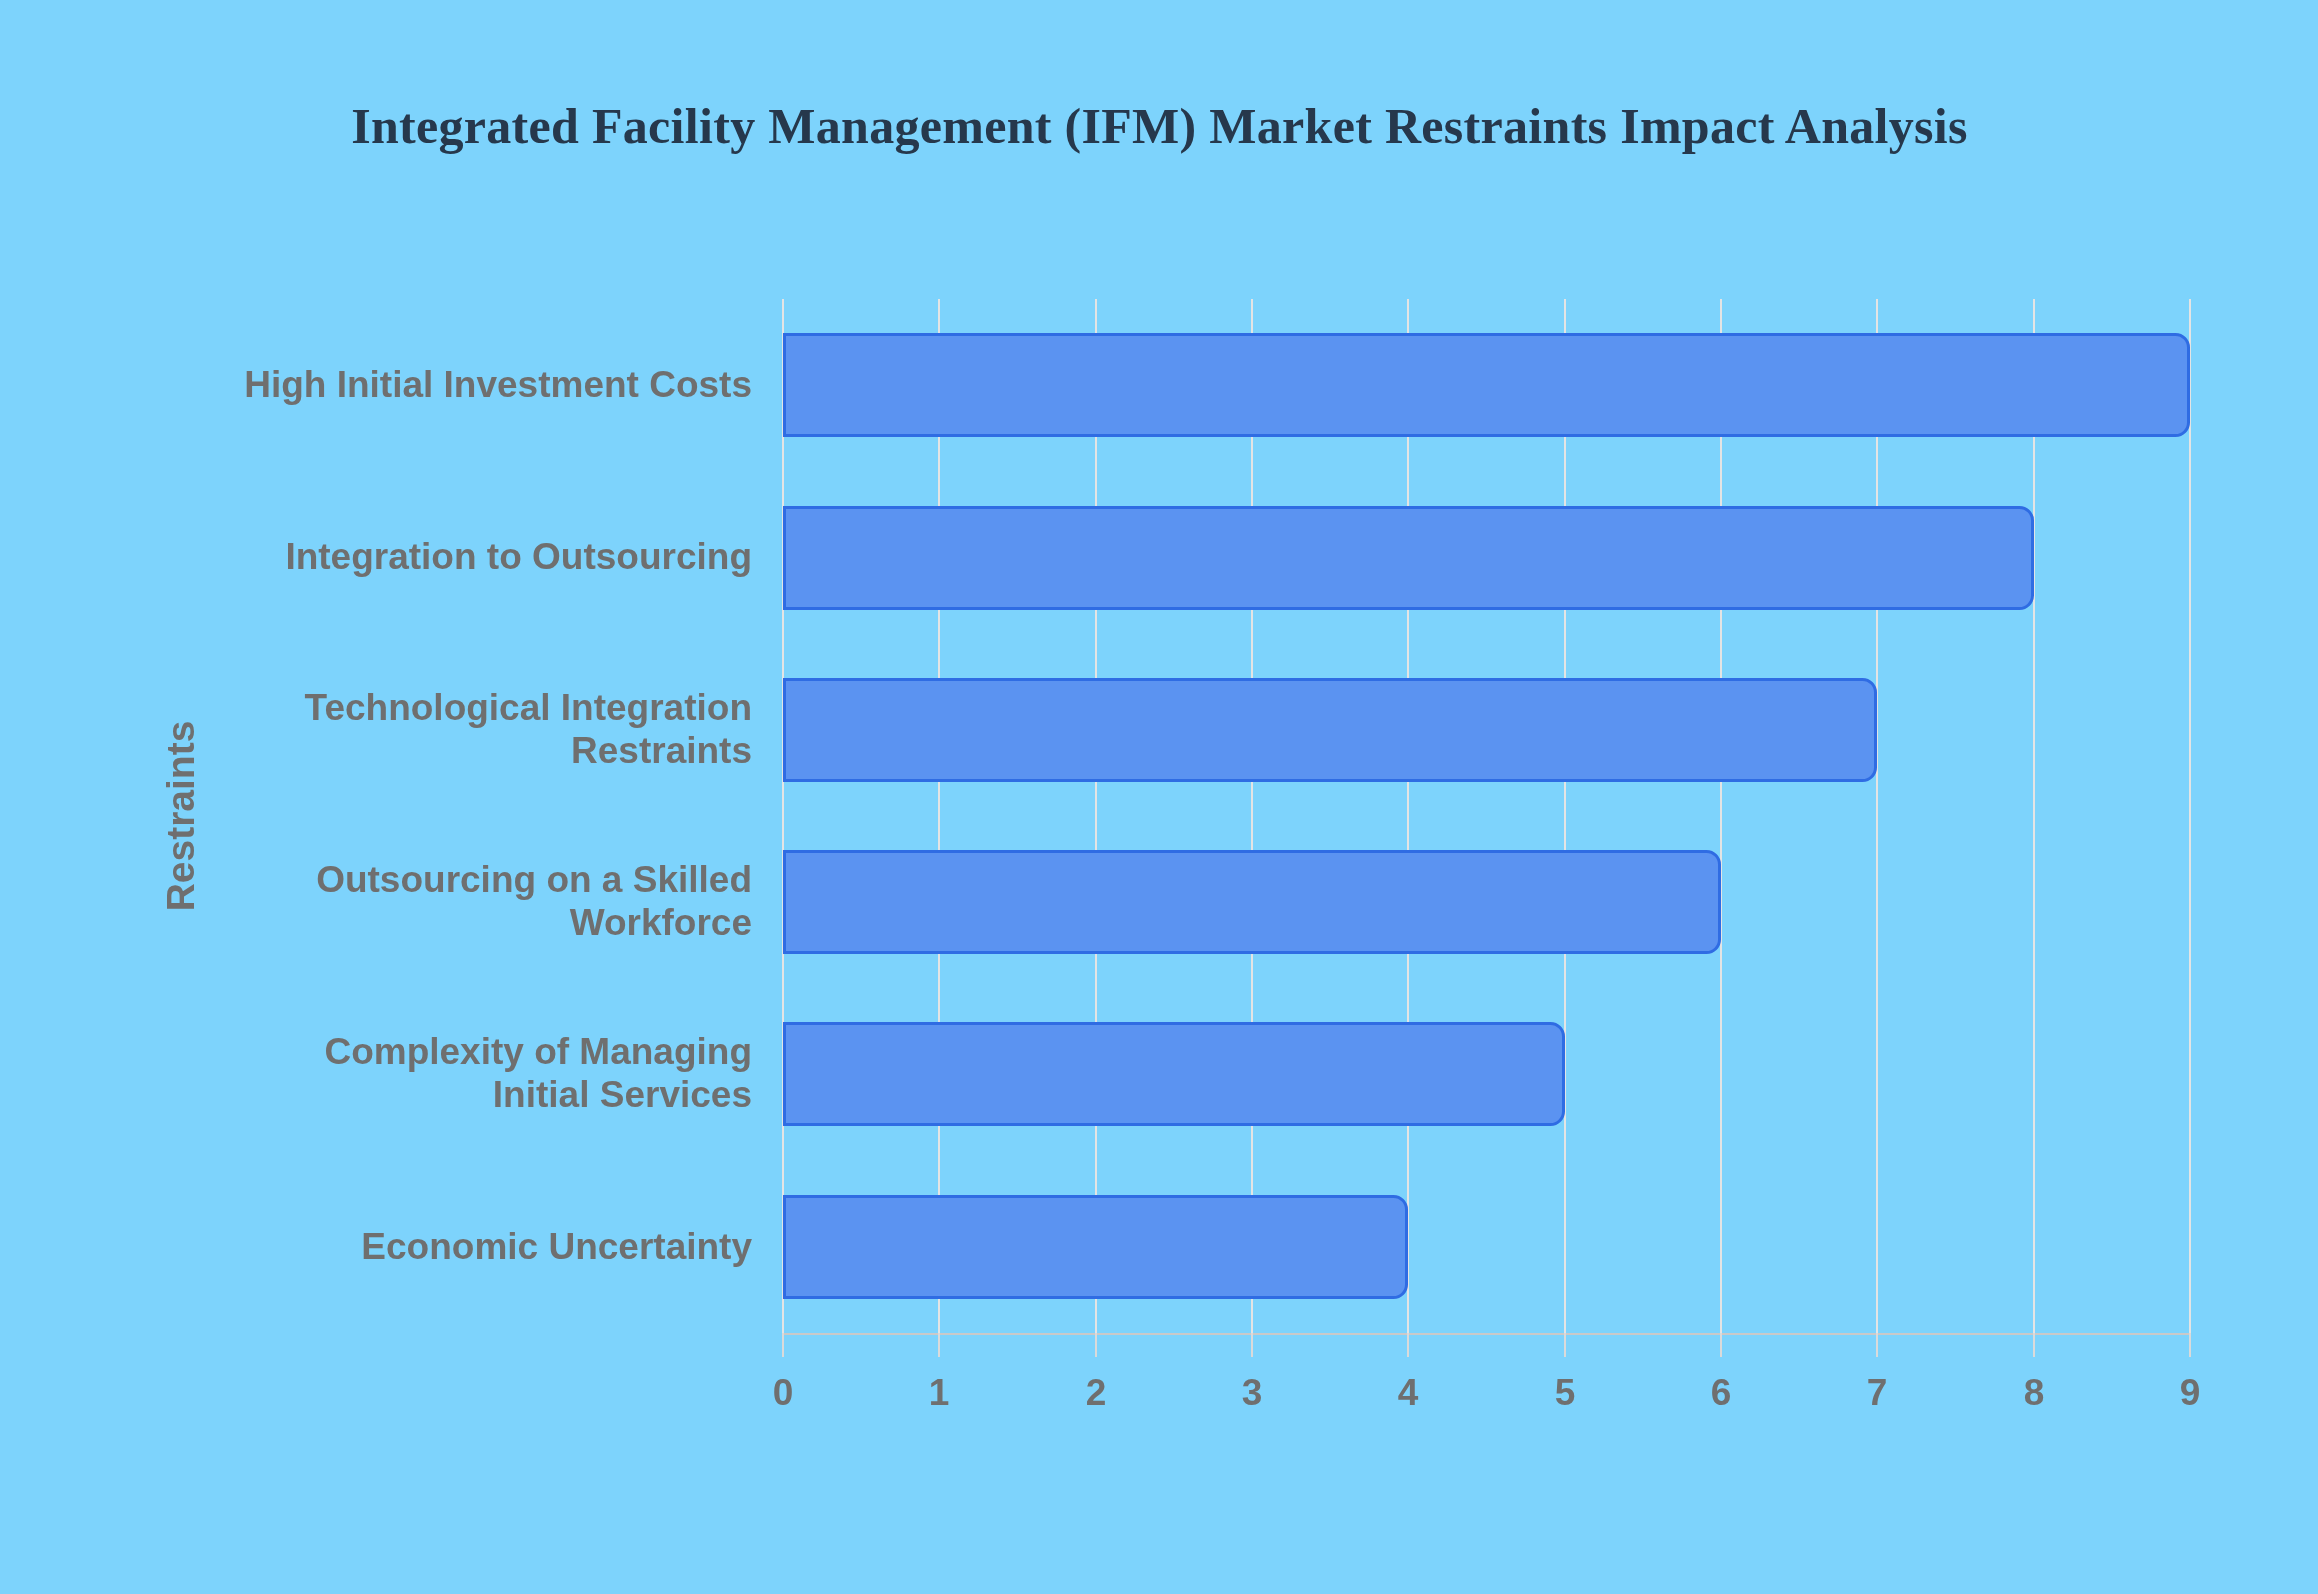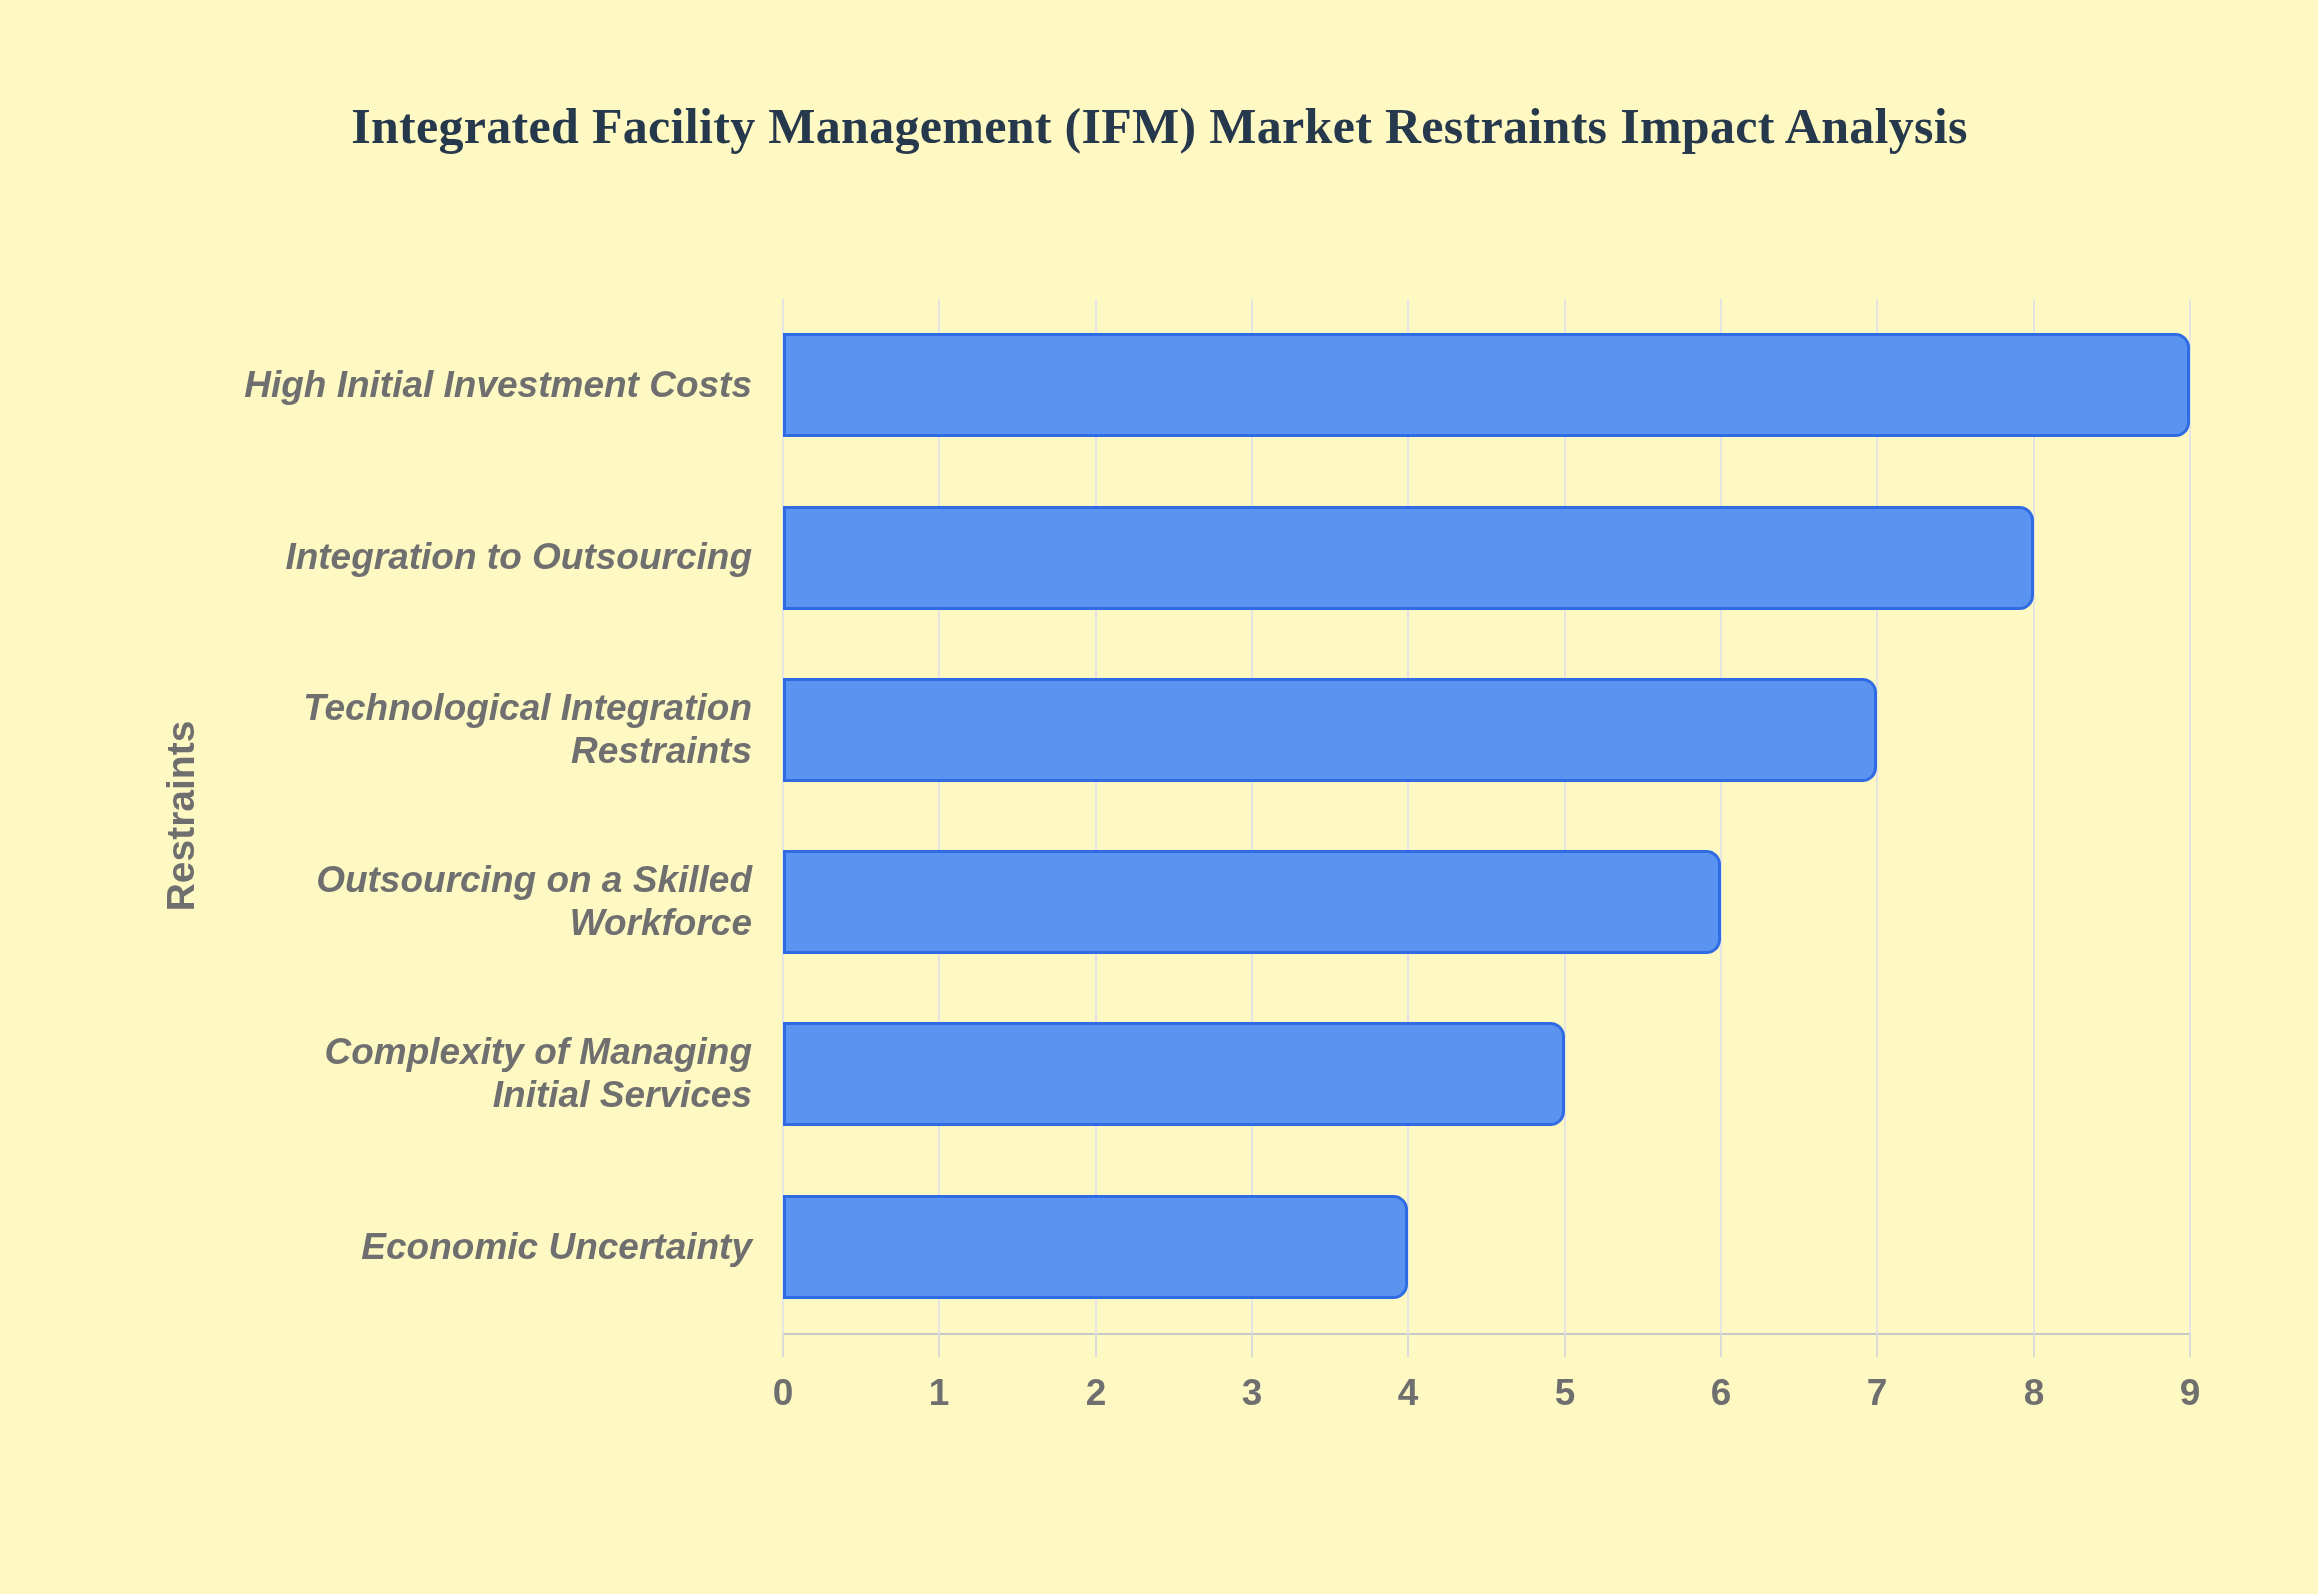--- a/index.html
+++ b/index.html
@@ -9,21 +9,21 @@
     height: 1594px;
     background: #ffffff;
     overflow: hidden;
     font-family: "Liberation Sans", sans-serif;
   }
   .canvas {
     position: absolute;
     left: 0; top: 0;
     width: 2319px;
     height: 1594px;
-    background: #fef9c3;
+    background: #7dd3fc;
   }
   .chart-title {
     position: absolute;
     left: 0;
     top: 97px;
     width: 100%;
     text-align: center;
     font-family: "Liberation Serif", serif;
     font-weight: bold;
     font-size: 50px;
@@ -78,21 +78,20 @@
   .cat-label {
     position: absolute;
     right: 0;
     transform: translateY(-50%);
     max-width: 519px;
     text-align: right;
     font-weight: bold;
     font-size: 37px;
     line-height: 1.16;
     color: #6f6f6f;
-    font-style: italic;
   }
   .tick-labels {
     position: absolute;
     left: 783px;
     top: 1372px;
     width: 1407px;
     height: 42px;
   }
   .tick-label {
     position: absolute;

